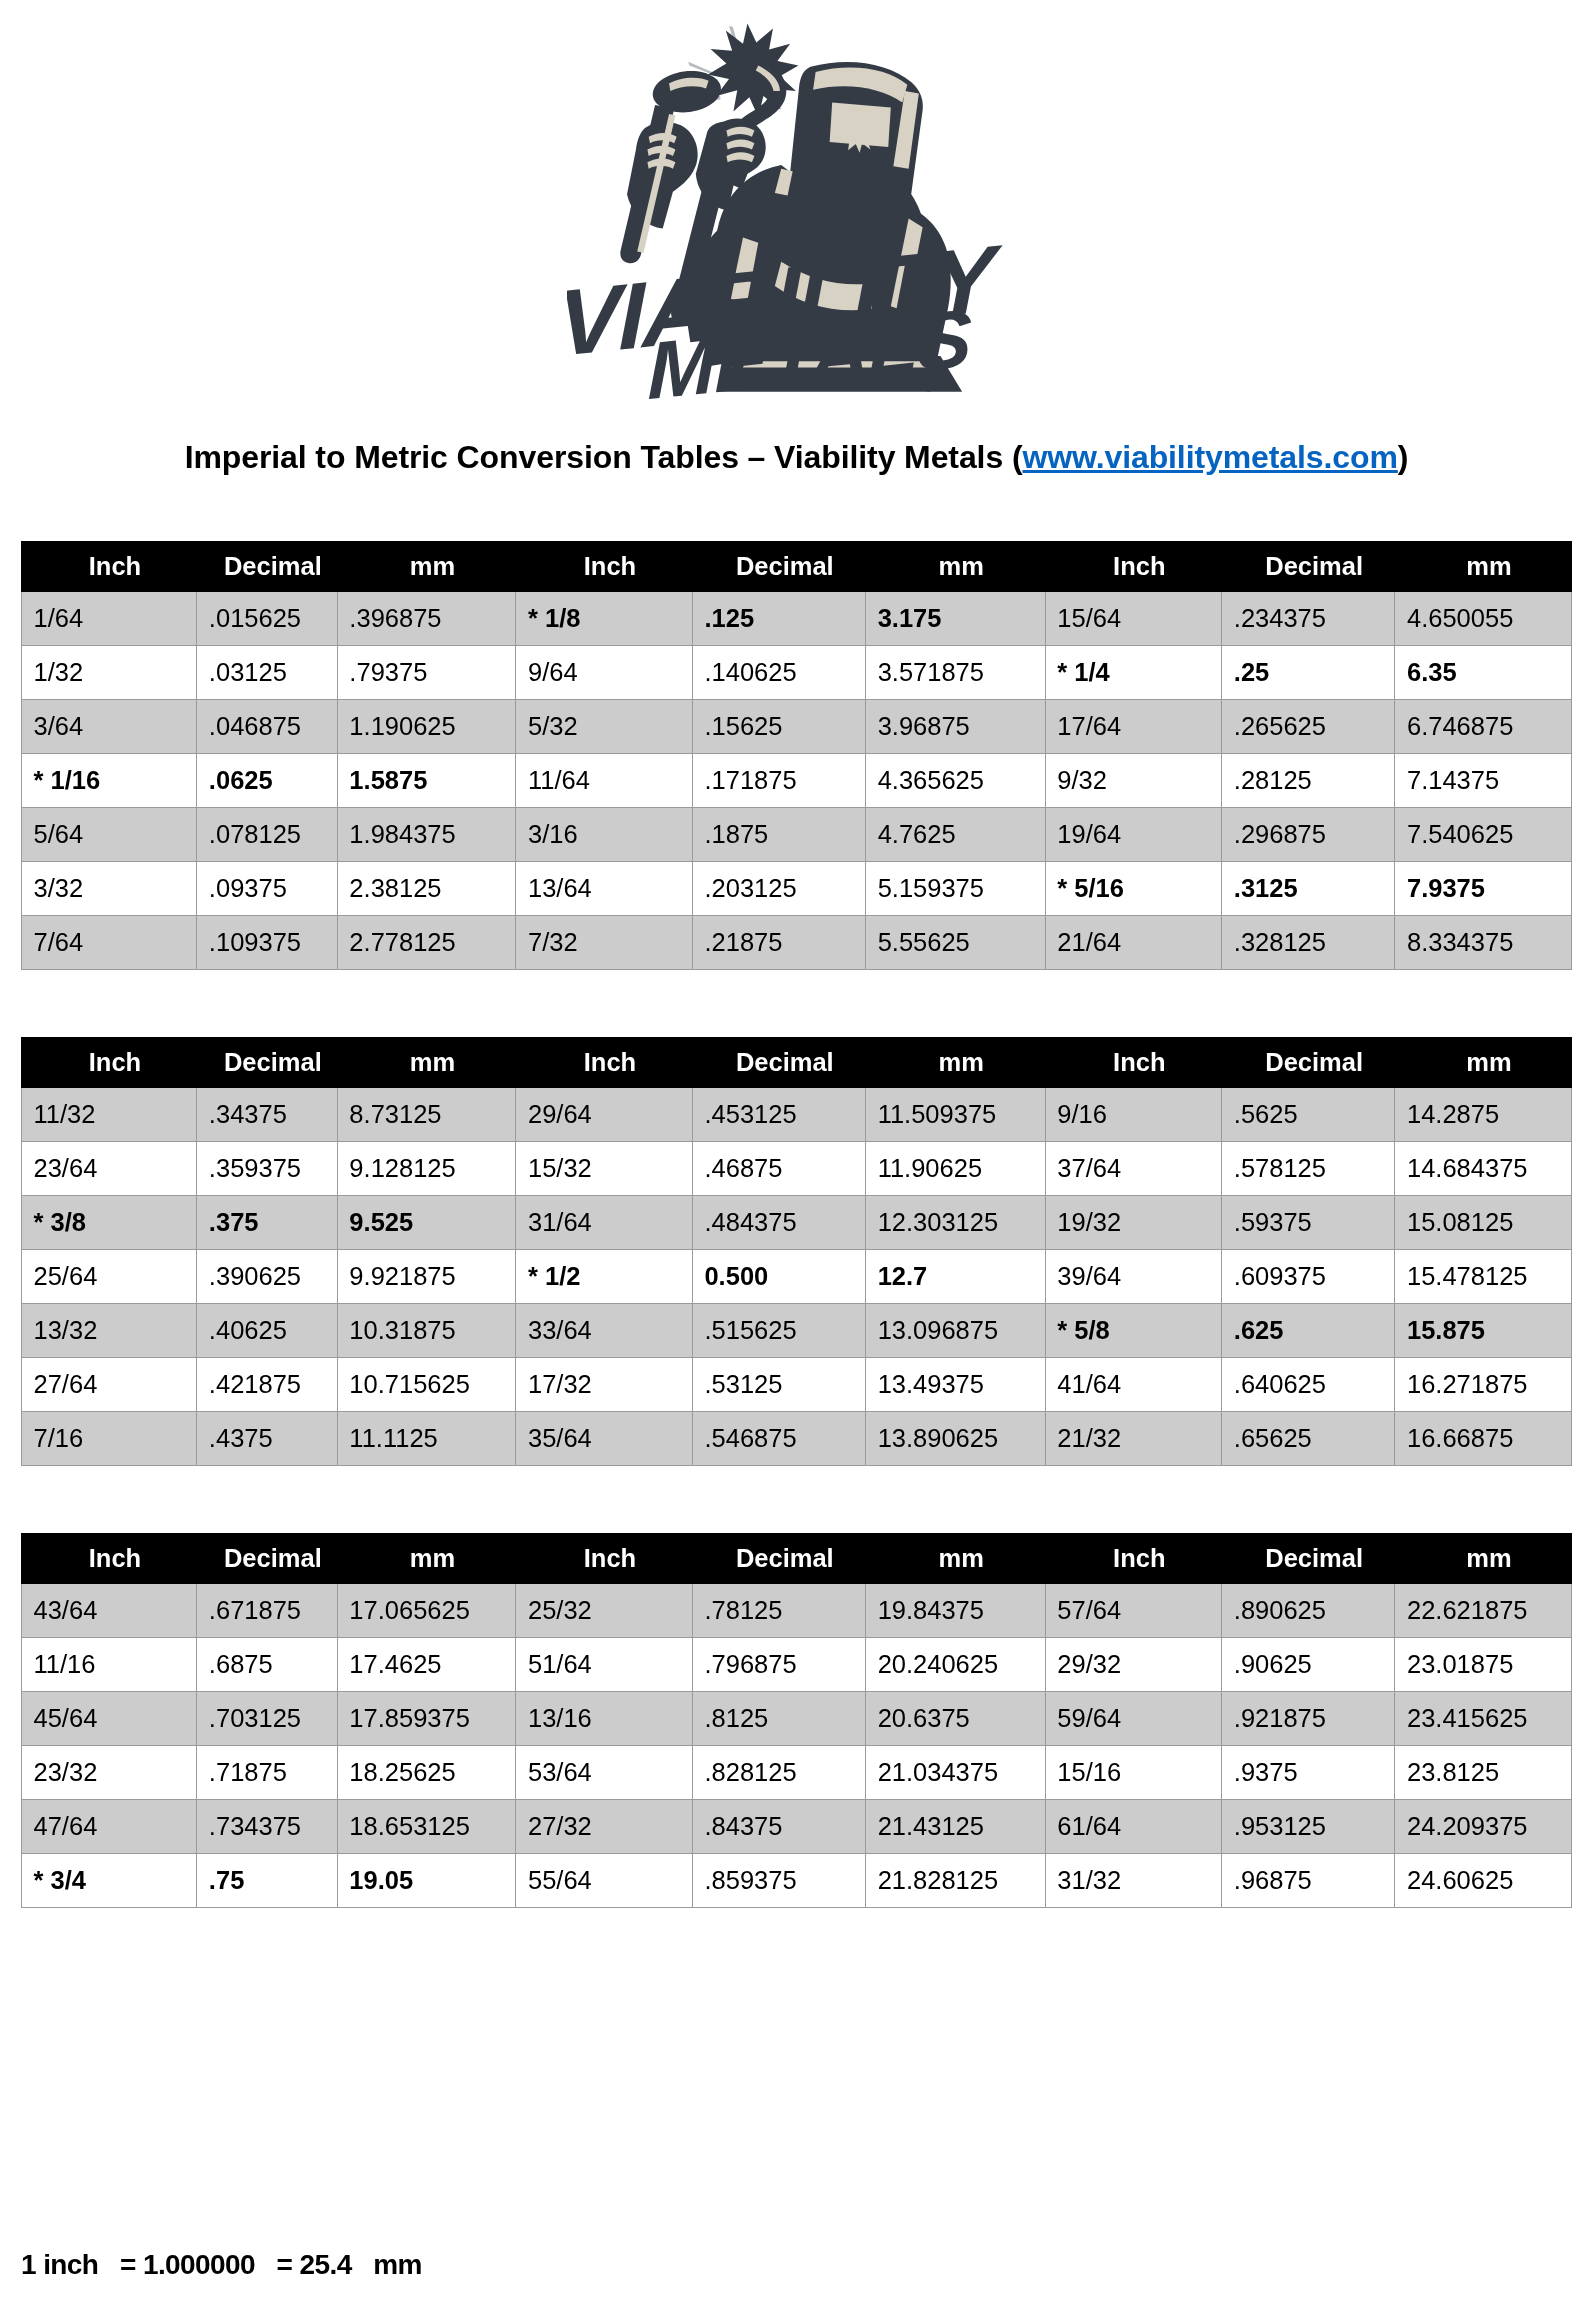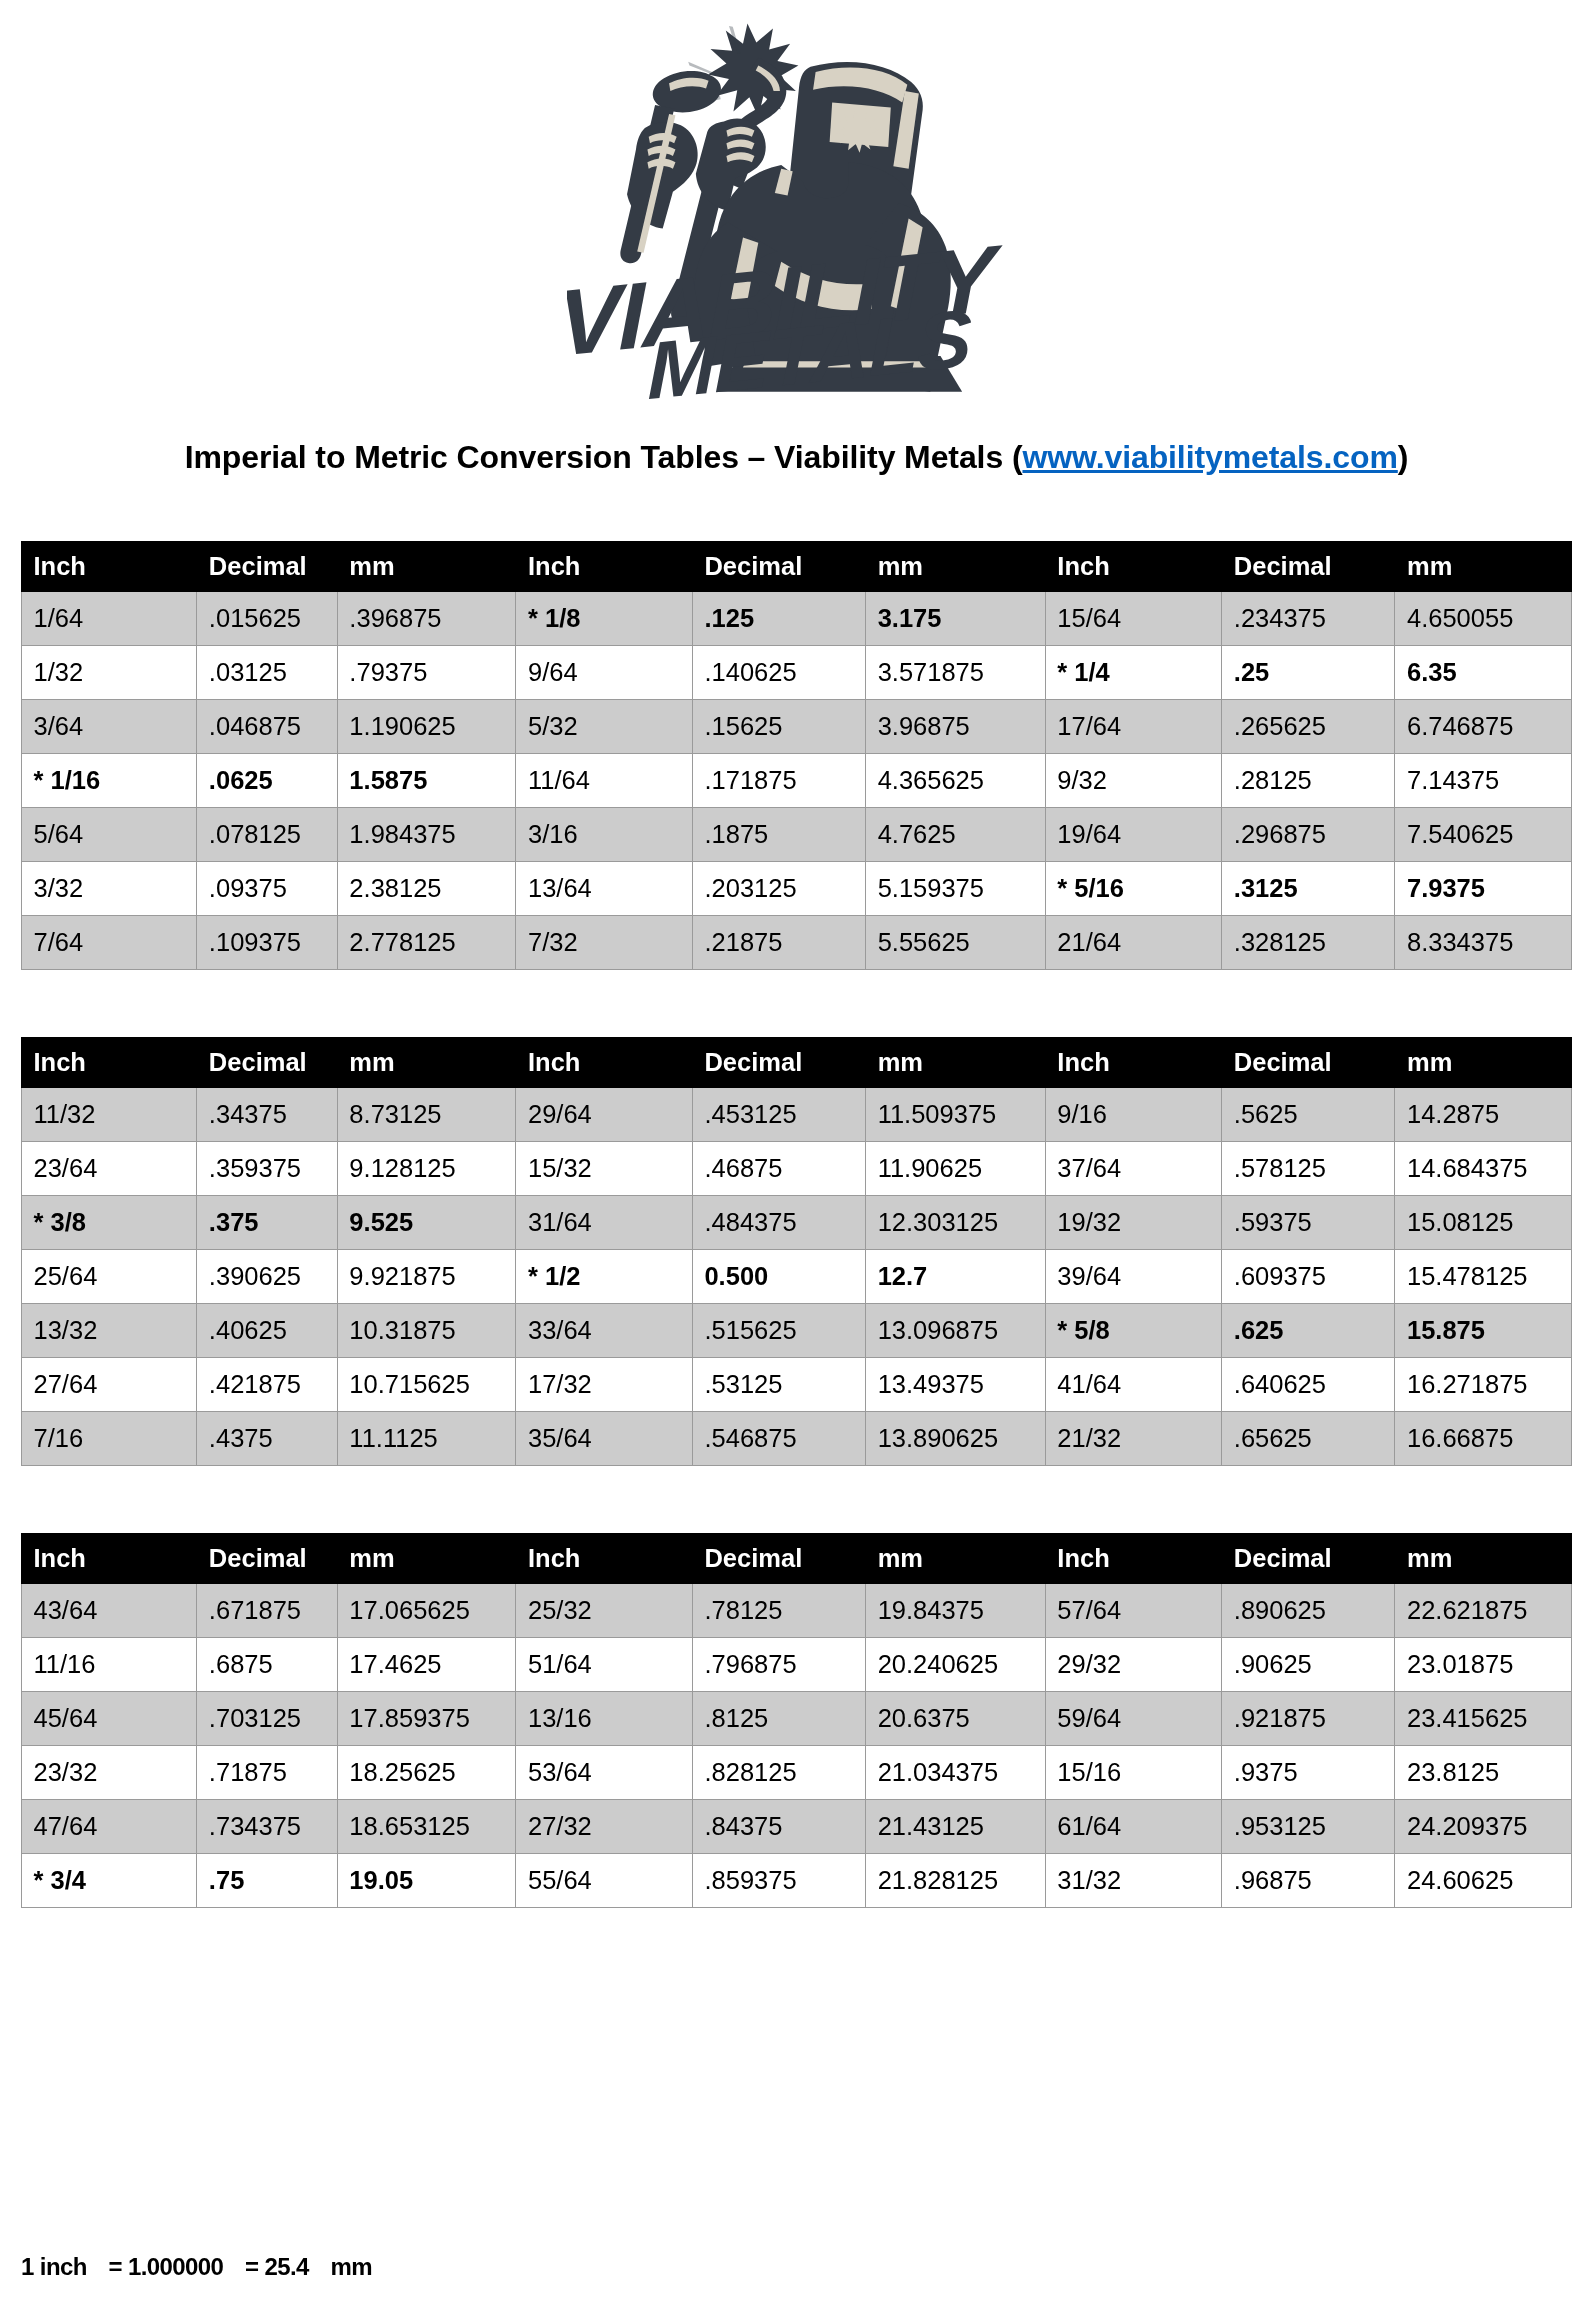--- a/index.html
+++ b/index.html
@@ -66,21 +66,21 @@
   table.conv col.c-mm2     { width: 165px; }
   table.conv col.c-inch3   { width: 162px; }
   table.conv col.c-dec3    { width: 159px; }
   table.conv col.c-mm3     { width: 162px; }
 
   table.conv thead th {
     background: #000000;
     color: #ffffff;
     font-size: 25.5px;
     font-weight: bold;
-    text-align: left;
+    text-align: center;
     padding: 9px 0 9px 11.5px;
     height: 50px;
     border: 0.6px solid #000000;
     vertical-align: middle;
     white-space: nowrap;
   }
   table.conv tbody td {
     font-size: 25.5px;
     font-weight: normal;
     text-align: left;
@@ -93,21 +93,21 @@
     color: #000000;
   }
   table.conv tbody tr.shaded td { background: #cccccc; }
   table.conv tbody td.b { font-weight: bold; }
 
   
   .footer-note {
     position: absolute;
     left: 21px;
     bottom: 38px;
-    font-size: 24px;
+    font-size: 28px;
     font-weight: bold;
     letter-spacing: -0.6px;
     white-space: nowrap;
   }
   .footer-note span { margin-right: 21.7px; }
   .footer-note span:last-child { margin-right: 0; }
 </style>
 </head>
 <body>
 

